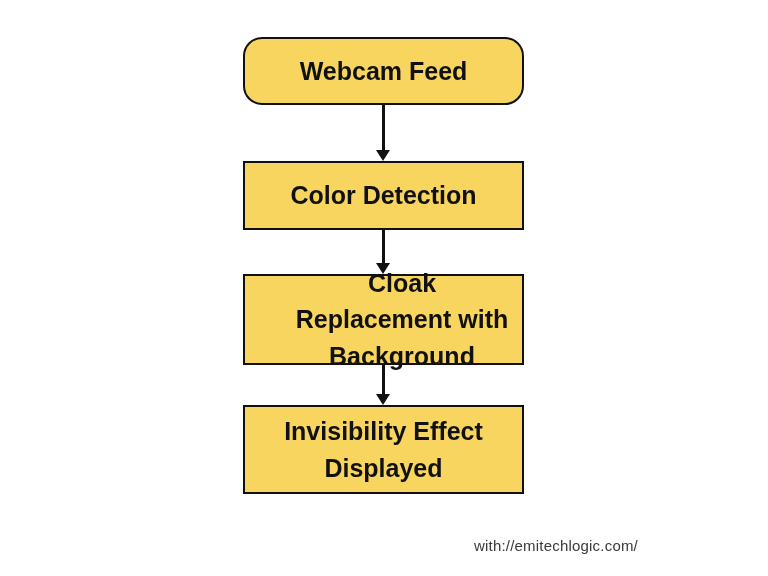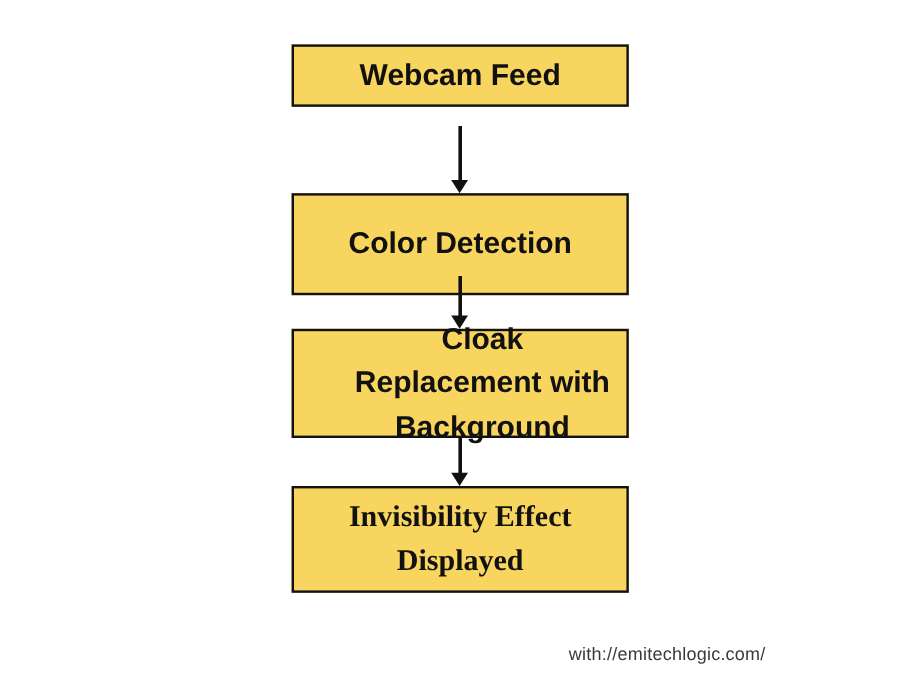--- a/index.html
+++ b/index.html
@@ -25,24 +25,24 @@
     display: flex;
     align-items: center;
     justify-content: center;
     text-align: center;
     font-weight: bold;
     font-size: 25px;
     line-height: 1.45;
     color: #111111;
     padding: 2px 8px;
   }
-  .node-1 { top: 37px;  height: 52px; }
-  .node-2 { top: 161px; height: 85px; }
+  .node-1 { top: 37px;  height: 68px; border-radius: 19px; }
+  .node-2 { top: 161px; height: 69px; }
   .node-3 { top: 274px; height: 91px; padding-left: 45px; }
-  .node-4 { top: 405px; height: 89px; font-family: Liberation Serif, serif; }
+  .node-4 { top: 405px; height: 89px; }
 
   .arrow {
     position: absolute;
     left: 0;
     width: 100%;
   }
   .arrow .stem {
     position: absolute;
     left: 382px;
     top: 0;

